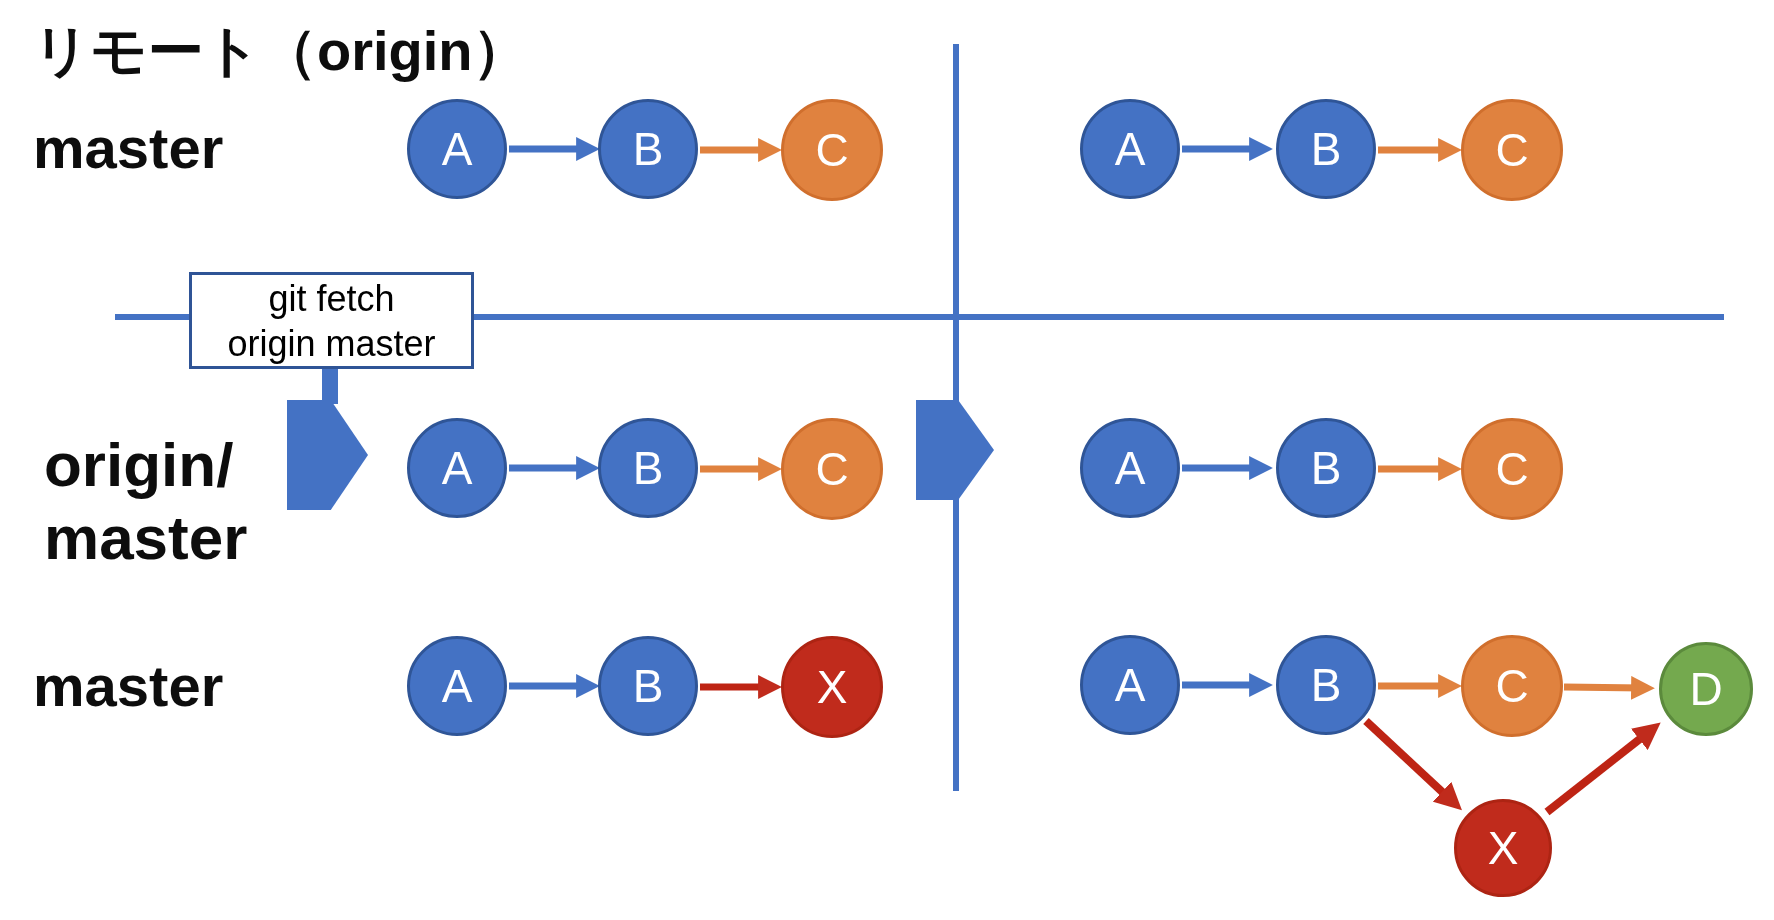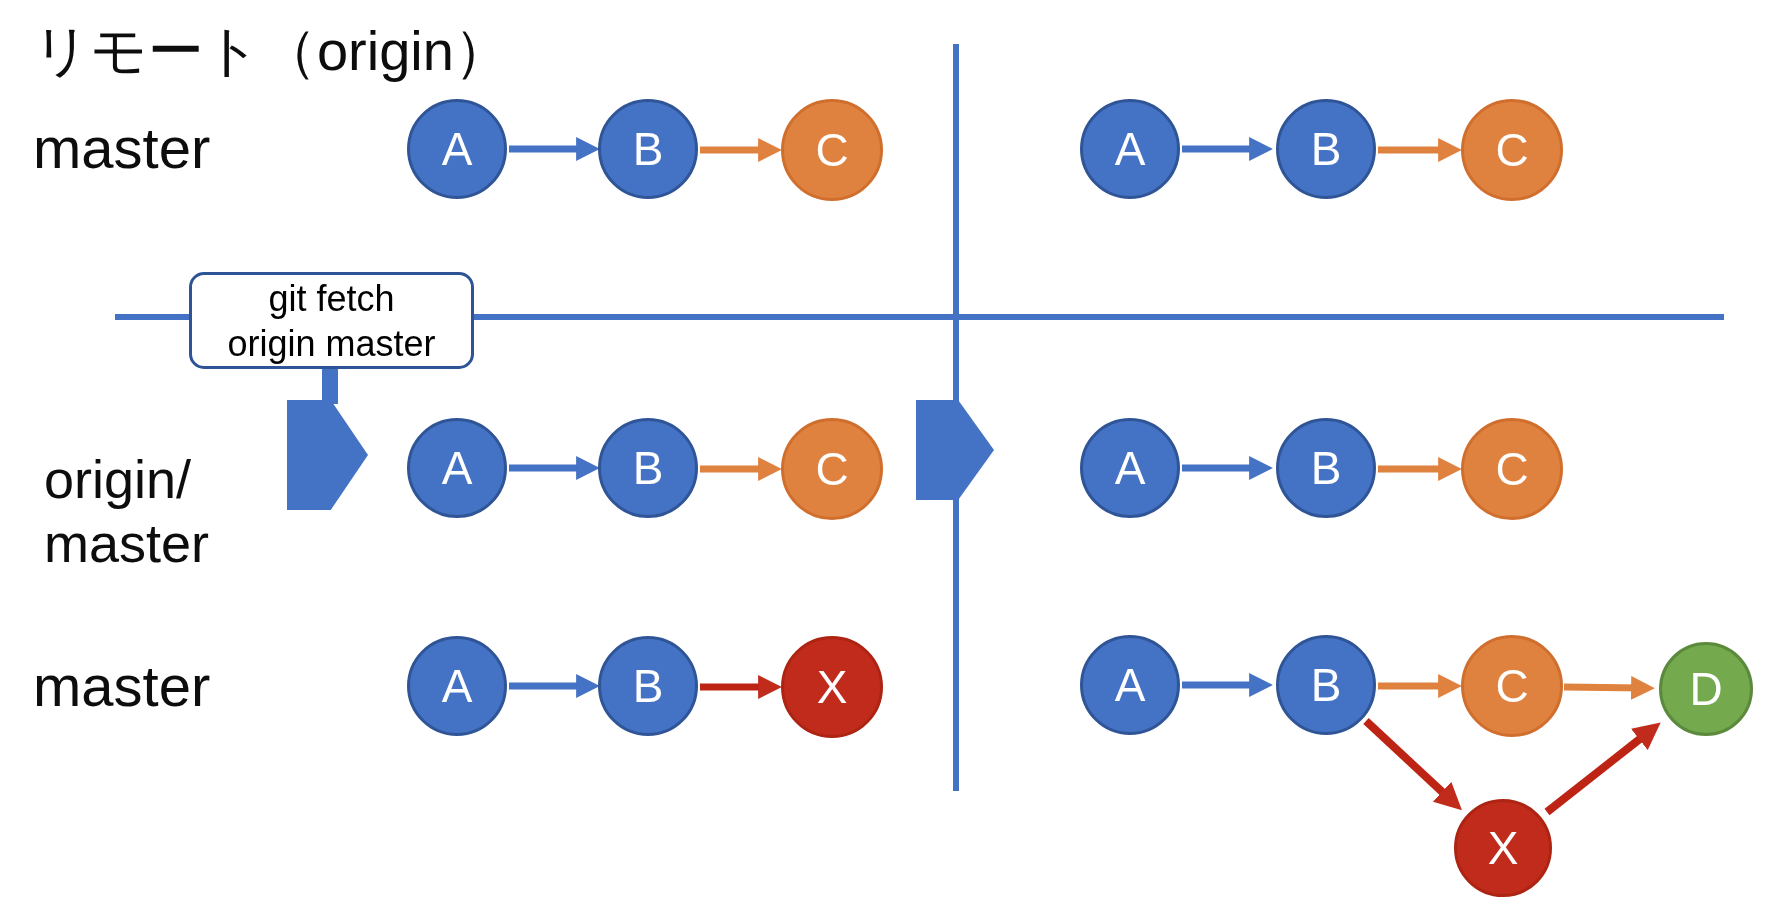--- a/index.html
+++ b/index.html
@@ -1,37 +1,37 @@
 <!DOCTYPE html>
 <html><head>
 <meta charset="utf-8">
 <style>
   html,body{margin:0;padding:0;background:#ffffff;}
   .canvas{
     position:relative;width:1774px;height:920px;background:#ffffff;
     font-family:"Liberation Sans","DejaVu Sans",sans-serif;overflow:hidden;
   }
   .section-label{
-    position:absolute;font-weight:normal;color:#0d0d0d;line-height:1.18;
+    position:absolute;font-weight:bold;color:#0d0d0d;line-height:1.18;
     white-space:pre-line;z-index:6;
   }
   .lbl-remote {left:33px;  top:18px;  font-size:56px;}
   .lbl-master1{left:33px;  top:114px; font-size:58px;}
   .lbl-local  {left:33px;  top:346px; font-size:56px;}
-  .lbl-origin {left:44px;  top:448px; font-size:54px;}
+  .lbl-origin {left:44px;  top:428px; font-size:62px;}
   .lbl-master3{left:33px;  top:652px; font-size:58px;}
   .divider{position:absolute;background:#4472C4;z-index:1;}
   .v-divider{left:953px;top:44px;width:6px;height:747px;}
   .h-divider{left:115px;top:314px;width:1609px;height:6px;}
   .cmd-box{
     position:absolute;background:#ffffff;border:3px solid #2F5496;
     display:flex;align-items:center;justify-content:center;text-align:center;
     font-size:36px;color:#000000;line-height:1.25;white-space:pre-line;z-index:4;
   }
-  .box-fetch{left:189px;top:272px;width:279px;height:91px;border-radius:15px;}
+  .box-fetch{left:189px;top:272px;width:279px;height:91px;}
   .box-merge{left:788px;top:272px;width:345px;height:91px;}
   .block-arrow{position:absolute;background:#4472C4;z-index:3;}
   .stem-fetch{left:322px;top:362px;width:16px;height:42px;}
   .penta{clip-path:polygon(0 0,54% 0,100% 50%,54% 100%,0 100%);}
   .penta-fetch{left:287px;top:400px;width:81px;height:110px;}
   .penta-merge{left:916px;top:400px;width:78px;height:100px;}
   .edges{position:absolute;left:0;top:0;z-index:4;}
   .node{
     position:absolute;border-radius:50%;display:flex;align-items:center;
     justify-content:center;color:#ffffff;font-size:46px;z-index:5;

